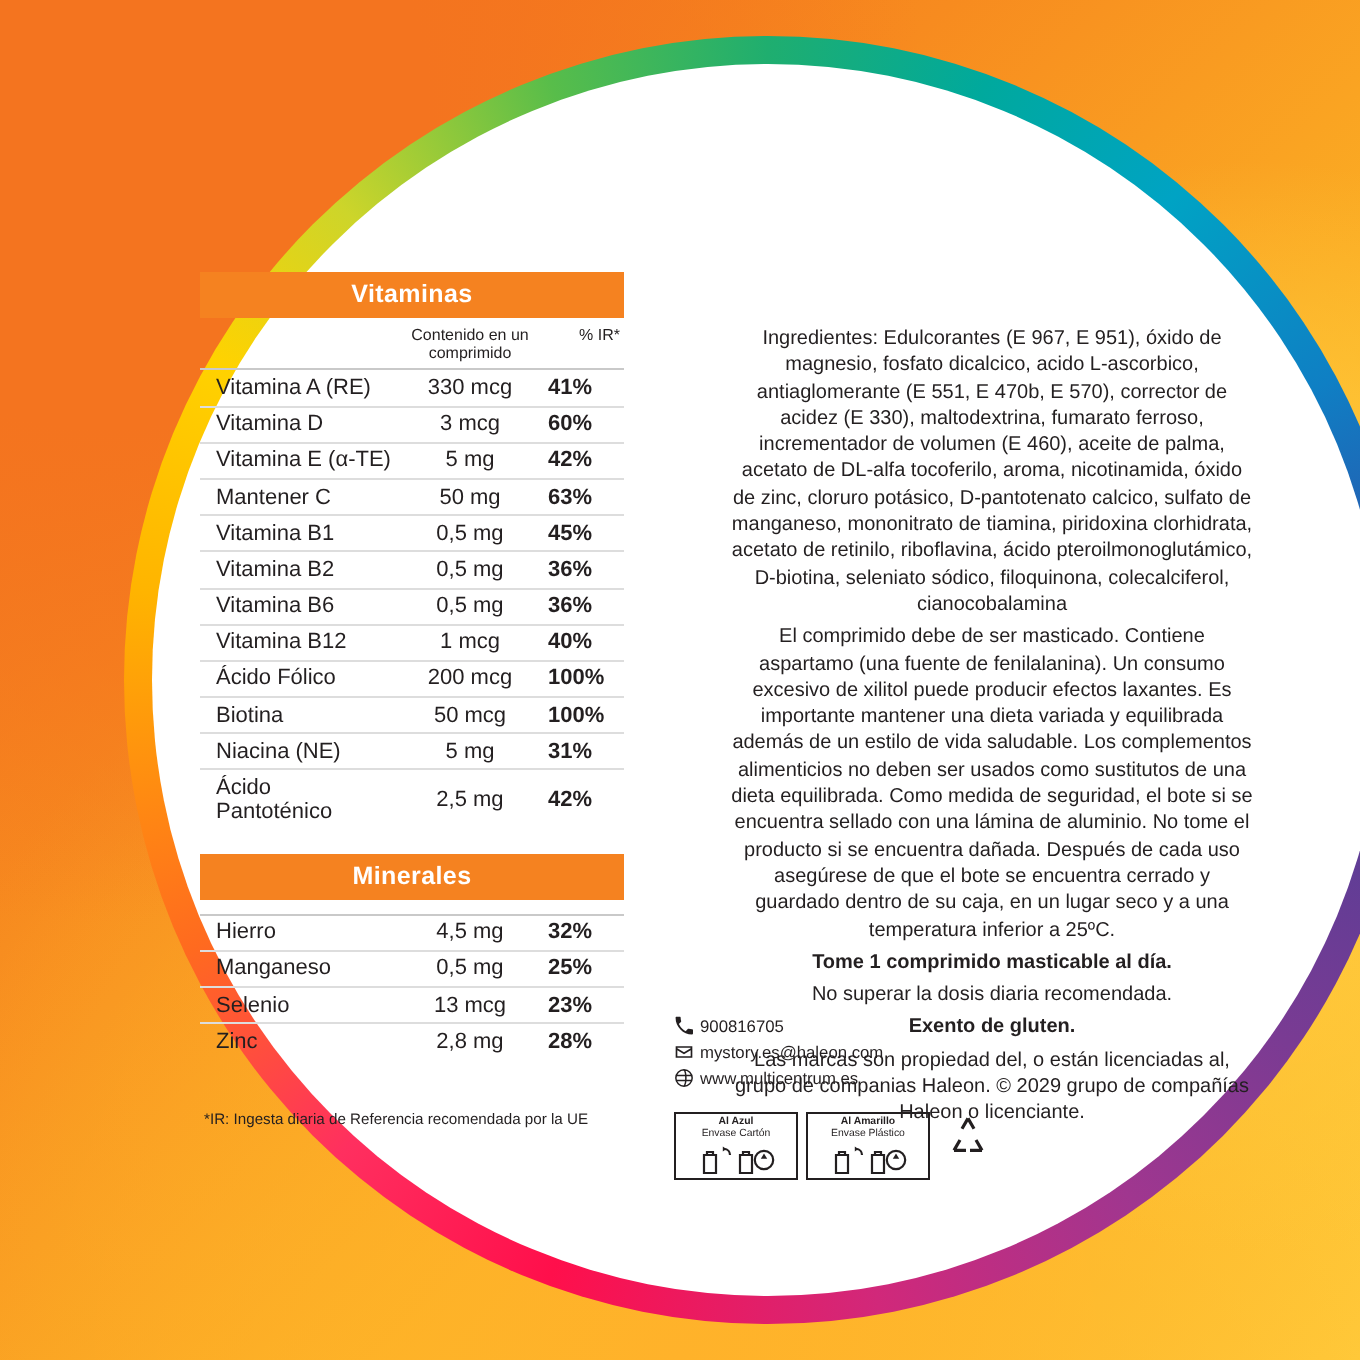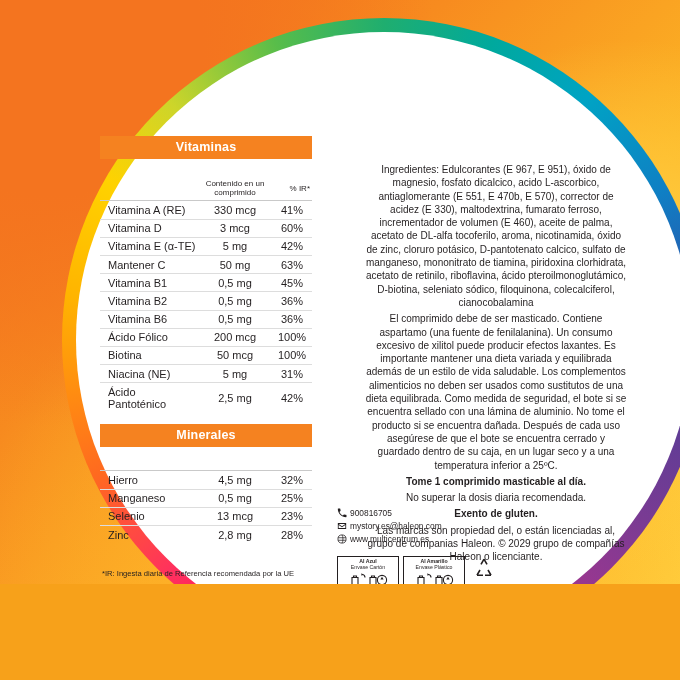--- a/index.html
+++ b/index.html
@@ -9,21 +9,21 @@
   body {
     width: 680px;
     height: 680px;
     overflow: hidden;
     font-family: "Liberation Sans", sans-serif;
     background: #f7a11a;
   }
   #root {
     position: relative;
     width: 680px;
-    height: 584px;
+    height: 680px;
     background:
       radial-gradient(circle at 92% 52%, #ffd040 0%, #ffc93c 12%, rgba(255,201,60,0) 38%),
       radial-gradient(circle at 8% 8%, #f4741f 0%, #f4741f 18%, rgba(244,116,31,0) 46%),
       radial-gradient(circle at 50% 100%, #ffb22a 0%, rgba(255,178,42,0) 55%),
       linear-gradient(135deg, #f26a1b 0%, #f78b1f 35%, #fcb424 65%, #ffcd3c 100%);
     overflow: hidden;
   }
   
   .ring {
     position: absolute;
@@ -92,39 +92,39 @@
     text-align: center;
     font-size: 12.5px;
     font-weight: bold;
     padding: 4px 0 5px 0;
     letter-spacing: .2px;
   }
   .tbl-colhead {
     display: flex;
     font-size: 8px;
     color: #231f20;
-    padding: 20px 0 3px 0;
+    padding: 4px 0 3px 0;
     border-bottom: 1px solid #c9c9c9;
-    align-items: center;
+    align-items: flex-start;
   }
   .colh-a { flex: 1; }
   .colh-b { width: 78px; text-align: center; line-height: 1.15; }
   .colh-c { width: 36px; text-align: right; padding-right: 2px; }
   .row {
     display: flex;
     font-size: 11px;
     color: #231f20;
     padding: 2.6px 0 2.6px 0;
     border-bottom: 1px solid #dddddd;
     align-items: center;
   }
   .row:last-child { border-bottom: none; }
   .cell-name { flex: 1; padding-left: 8px; }
   .cell-amt { width: 78px; text-align: center; }
-  .cell-pct { width: 36px; text-align: center; padding-right: 2px; }
+  .cell-pct { width: 36px; text-align: left; padding-right: 2px; font-weight: bold; }
   .section-gap { height: 12px; }
   .note {
     font-size: 7.6px;
     color: #231f20;
     margin-top: 26px;
     padding-left: 2px;
     line-height: 1.35;
   }
 
   
@@ -246,20 +246,25 @@
         </div>
         <div class="row">
           <div class="cell-name">Vitamina B2</div>
           <div class="cell-amt">0,5 mg</div>
           <div class="cell-pct">36%</div>
         </div>
         <div class="row">
           <div class="cell-name">Vitamina B6</div>
           <div class="cell-amt">0,5 mg</div>
           <div class="cell-pct">36%</div>
+        </div>
+        <div class="row">
+          <div class="cell-name">Vitamina B12</div>
+          <div class="cell-amt">1 mcg</div>
+          <div class="cell-pct">40%</div>
         </div>
         <div class="row">
           <div class="cell-name">Ácido Fólico</div>
           <div class="cell-amt">200 mcg</div>
           <div class="cell-pct">100%</div>
         </div>
         <div class="row">
           <div class="cell-name">Biotina</div>
           <div class="cell-amt">50 mcg</div>
           <div class="cell-pct">100%</div>

